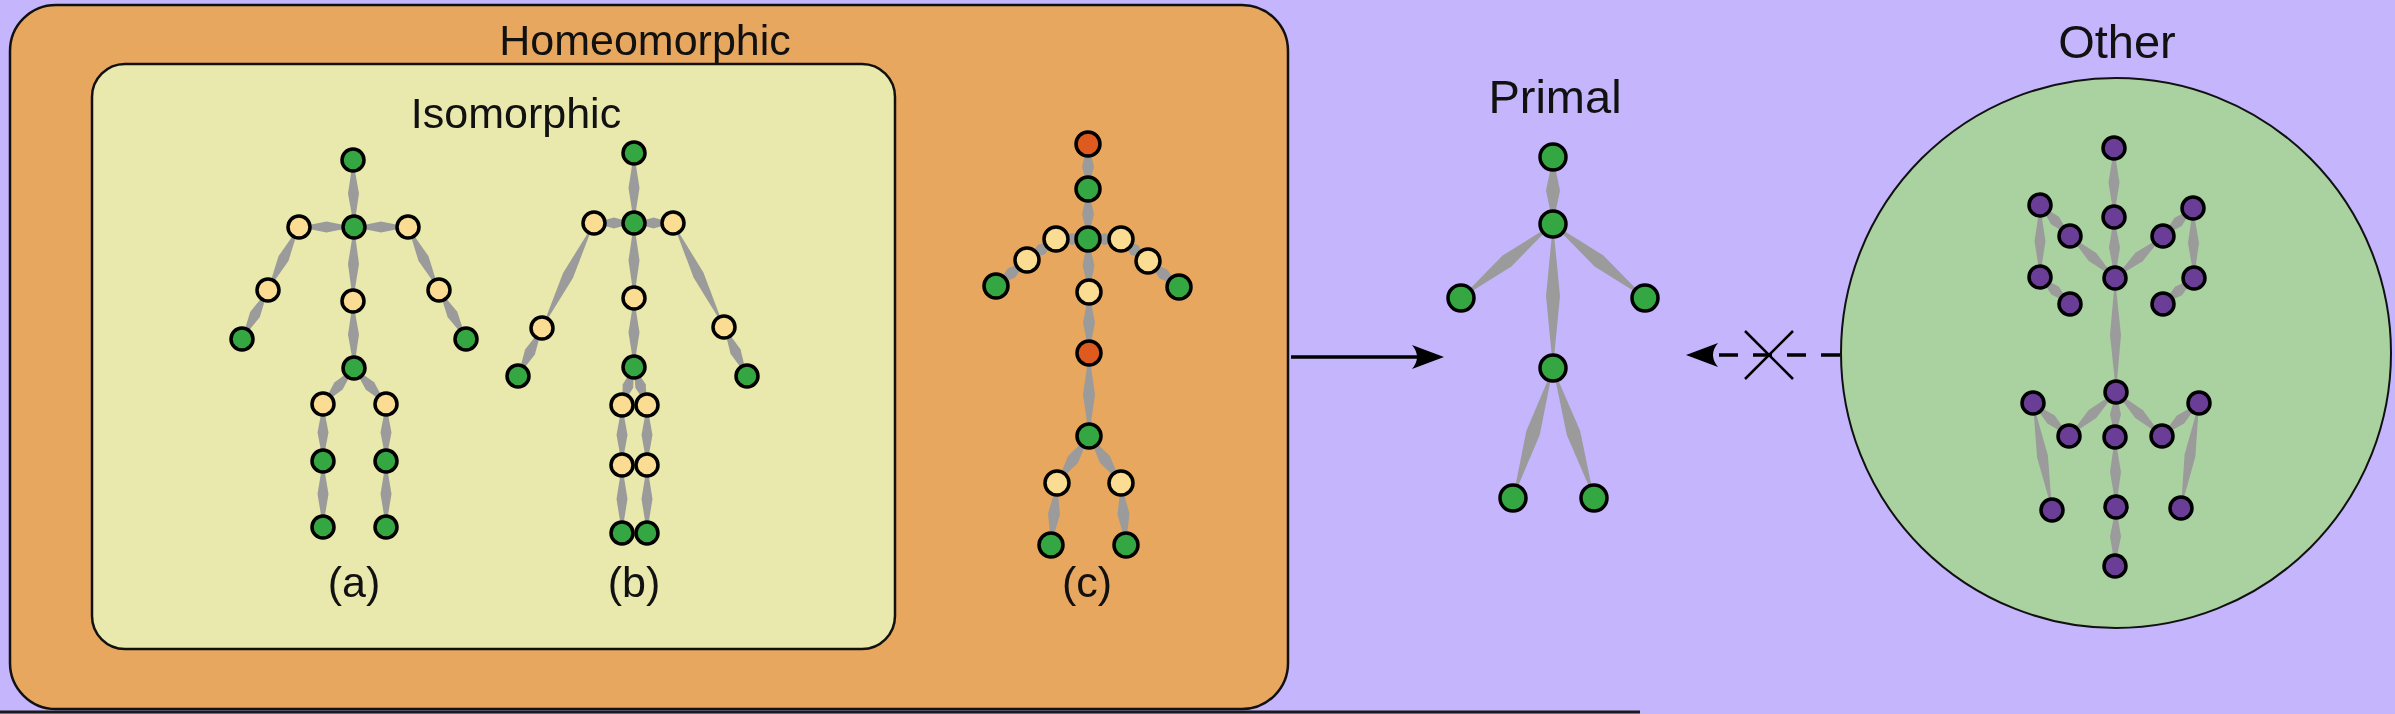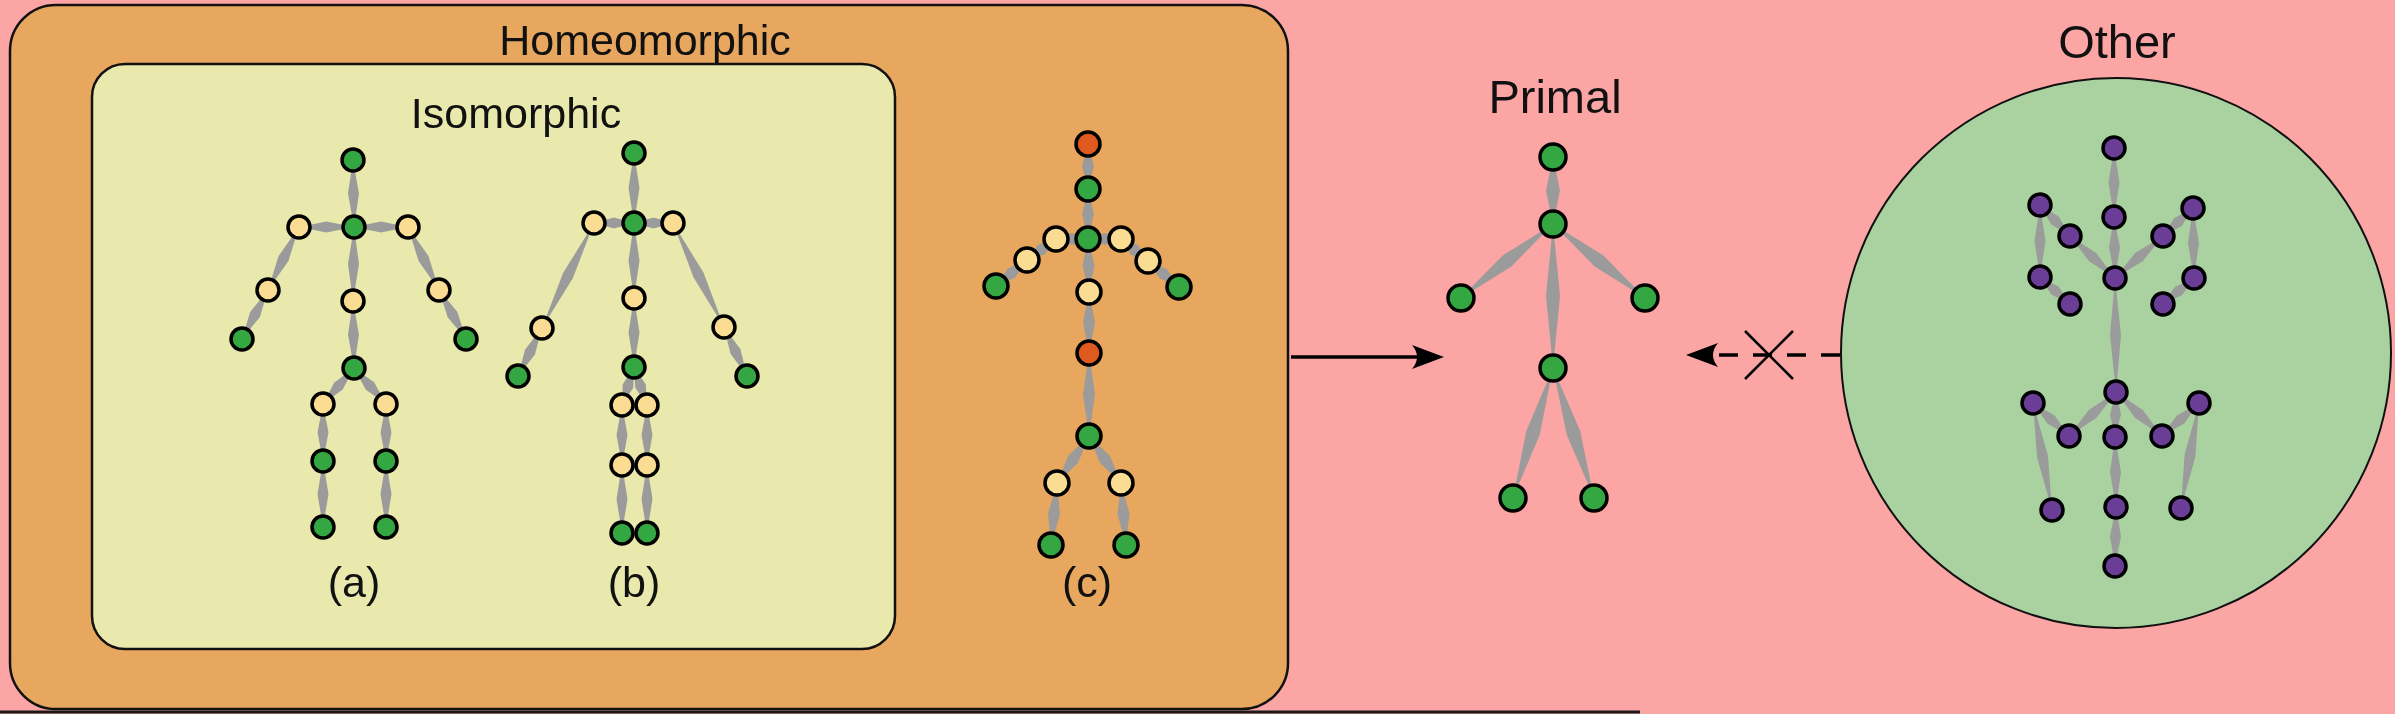--- a/index.html
+++ b/index.html
@@ -1,16 +1,16 @@
 <!DOCTYPE html>
 <html><head>
 <meta charset="utf-8">
 <style>
   html,body{margin:0;padding:0;background:#ffffff;}
-  .stage{position:relative;width:2395px;height:714px;background:#fca5a5;overflow:hidden;}
+  .stage{position:relative;width:2395px;height:714px;background:#c4b5fd;overflow:hidden;}
   svg{display:block;}
   text{font-family:"Liberation Sans", sans-serif; fill:#111; }
   .title{font-size:43px;}
   .title-big{font-size:47px;}
   .sublabel{font-size:43px;}
 </style>
 </head>
 <body>
 
 <div class="stage">

